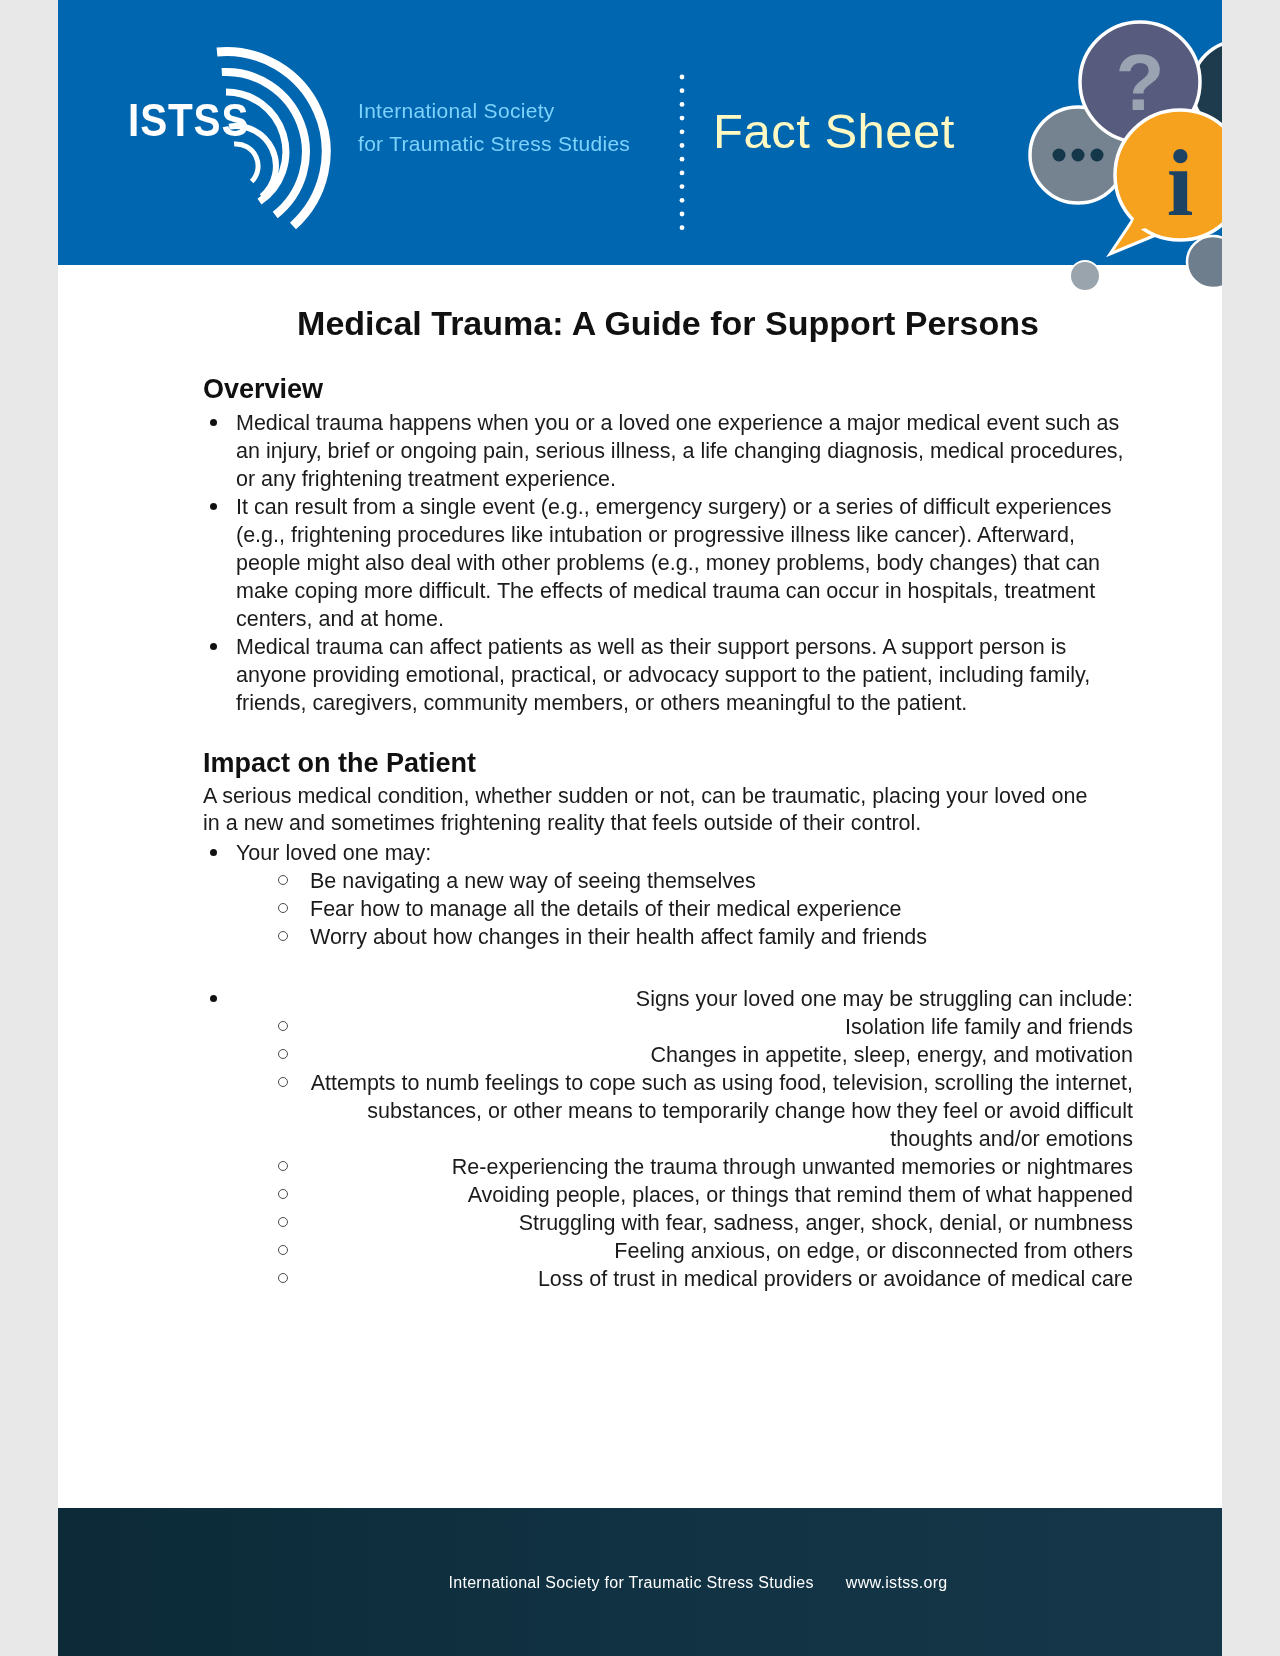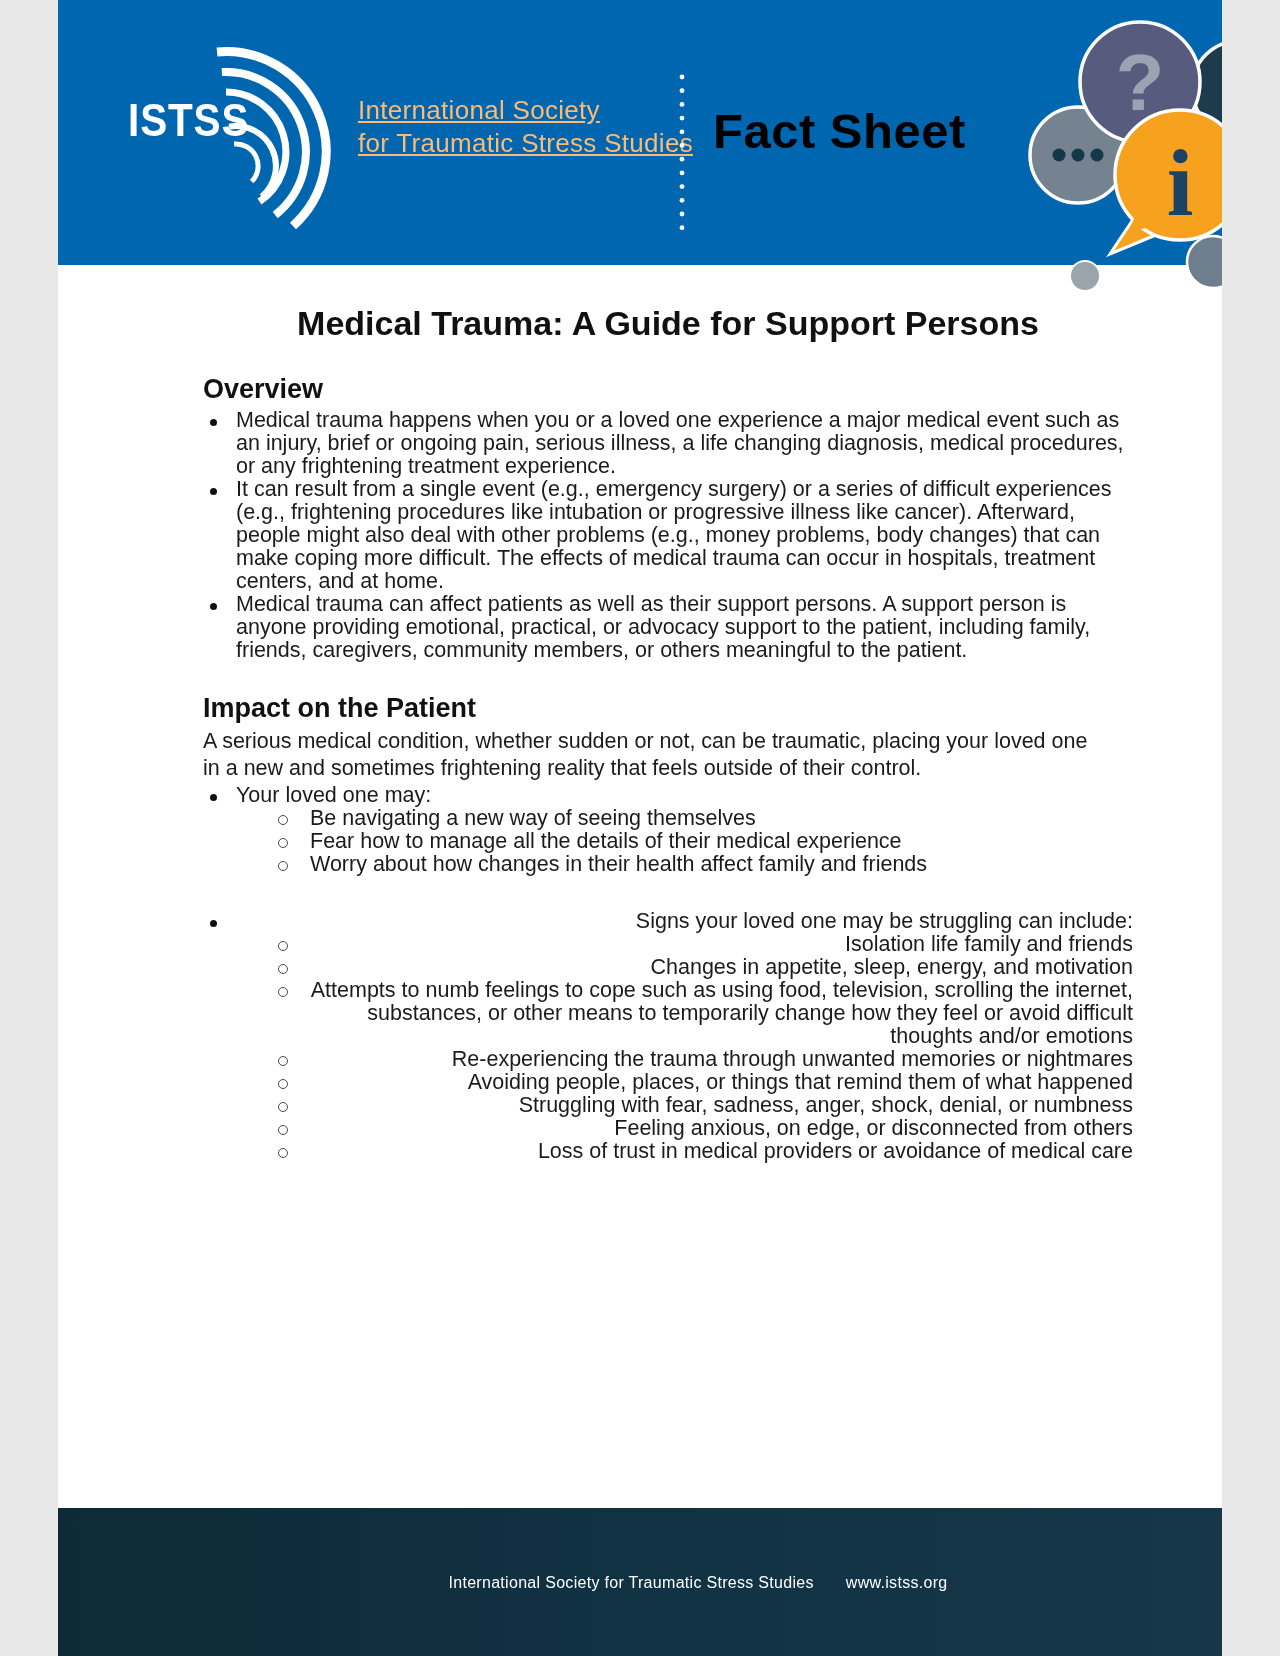--- a/index.html
+++ b/index.html
@@ -9,33 +9,33 @@
     margin:0 auto;
   }
   
   .masthead{position:absolute;top:0;left:0;width:1280px;height:265px;background:#0066b0;}
   .logo-arcs{position:absolute;left:0;top:0;overflow:visible;}
   .logo-text{
     position:absolute;left:70px;top:97px;color:#ffffff;font-weight:bold;
     font-size:46px;line-height:46px;letter-spacing:1px;
     transform:scaleX(0.88);transform-origin:0 50%;
   }
-  .org-name{position:absolute;left:300px;top:94px;color:#fdba74;font-size:26px;line-height:33px;font-weight:400;letter-spacing:0.3px;text-decoration:underline;}
+  .org-name{position:absolute;left:300px;top:94px;color:#7dd3fc;font-size:21px;line-height:33px;font-weight:400;letter-spacing:0.3px;}
   .dots-divider{position:absolute;left:620px;top:74px;}
-  .fact-sheet{position:absolute;left:655px;top:105px;color:#000000;font-weight:bold;font-size:49px;line-height:52px;letter-spacing:0.5px;}
+  .fact-sheet{position:absolute;left:655px;top:105px;color:#fef9c3;font-weight:normal;font-size:49px;line-height:52px;letter-spacing:0.5px;}
   .bubble-cluster{position:absolute;left:900px;top:8px;overflow:visible;z-index:2;}
   .bubble-q-glyph{font-family:"Liberation Sans",sans-serif;font-weight:bold;font-size:80px;fill:#9aa3b2;}
   .bubble-i-glyph{font-family:"Liberation Serif",serif;font-weight:bold;font-size:96px;fill:#1c4363;}
   .bubble-x-glyph{font-family:"Liberation Sans",sans-serif;font-weight:bold;font-size:64px;fill:#bdc5cd;}
   
   .content{position:absolute;top:257px;left:0;width:1280px;padding:46px 205px 0 145px;box-sizing:border-box;}
   h1.doc-title{font-size:34px;line-height:40px;font-weight:bold;text-align:center;margin:0 0 24px 0;color:#111;}
   h2.section-heading{font-size:27px;line-height:32px;font-weight:bold;margin:30px 0 4px 0;color:#111;}
   p.section-intro{font-size:21.5px;line-height:27px;margin:2px 0 0 0;max-width:905px;}
-  ul.bullets{list-style:none;margin:2px 0 0 0;padding:0;font-size:21.5px;line-height:23px;}
+  ul.bullets{list-style:none;margin:2px 0 0 0;padding:0;font-size:21.5px;line-height:28px;}
   ul.bullets li{position:relative;}
   li.b1{padding-left:33px;max-width:900px;}
   li.b1 > .marker{position:absolute;left:7px;top:10px;width:7px;height:7px;background:#111;border-radius:50%;}
   ul.sub{list-style:none;margin:0;padding:0;}
   li.b2{padding-left:74px;max-width:860px;}
   li.b2 > .marker{position:absolute;left:42px;top:8px;width:8px;height:8px;border:1.5px solid #4a4a4a;border-radius:50%;background:transparent;box-sizing:content-box;}
   li.gap-before{margin-top:34px;text-align:right;}
   
   .footer{
     position:absolute;left:0;top:1508px;width:1280px;height:148px;

